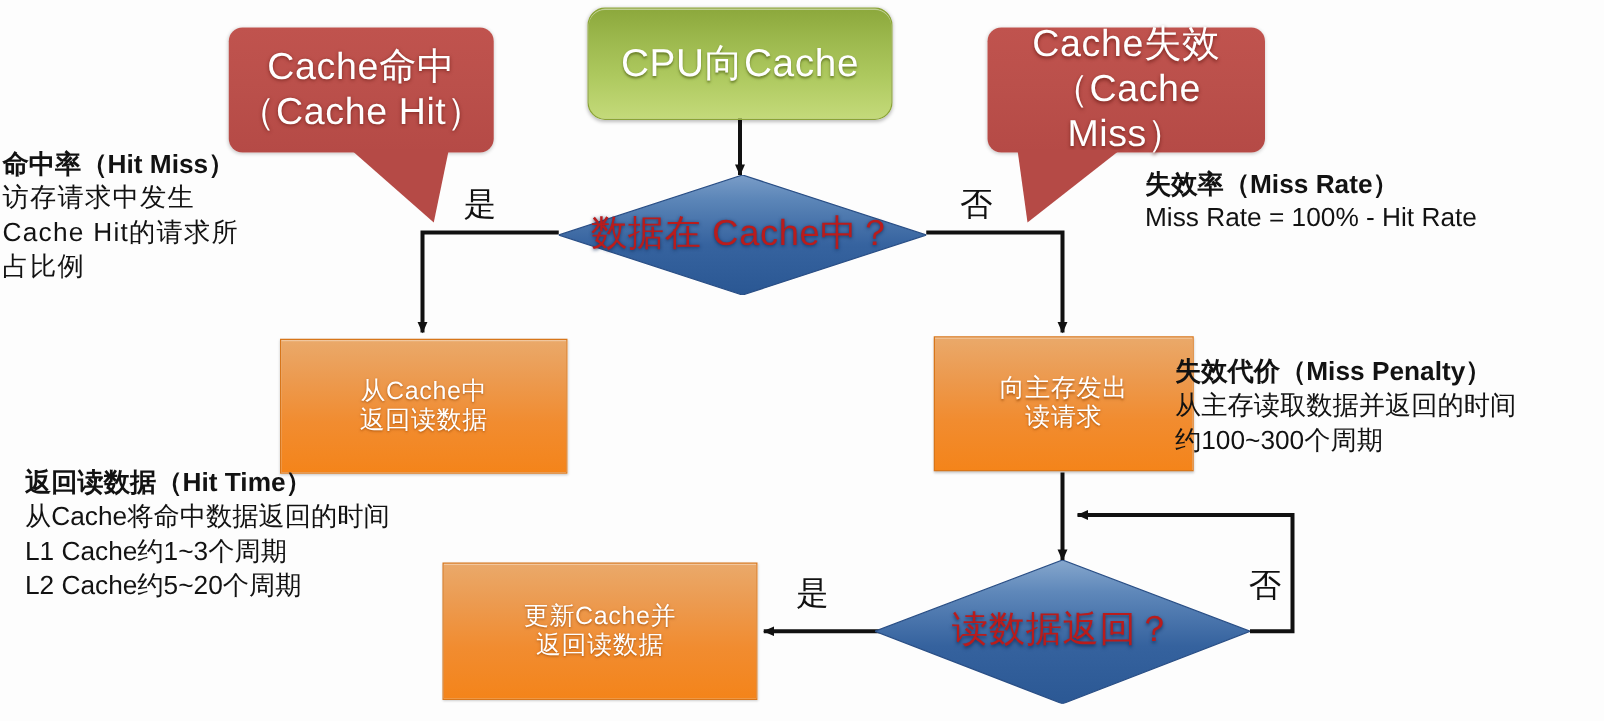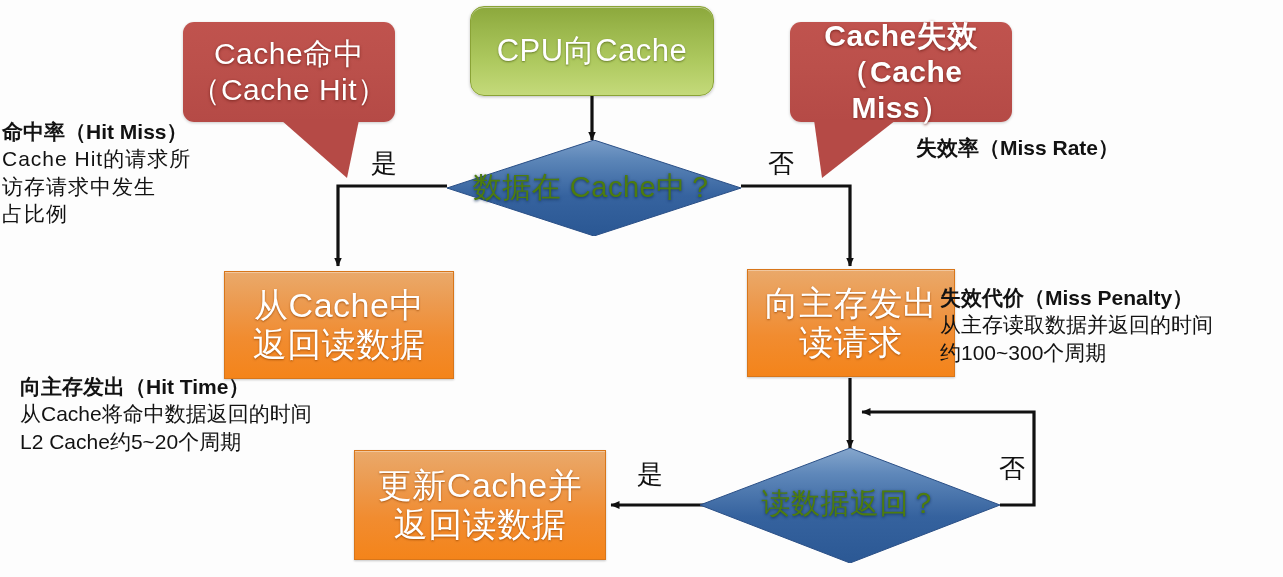--- a/index.html
+++ b/index.html
@@ -28,28 +28,28 @@
     border:1px solid #8aa336;
     text-shadow:0 1px 2px rgba(90,110,30,.85);
     font-size:31px;
   }
 
   .orange-box{
     background:linear-gradient(180deg,#eaa96a 0%,#ec9a4f 30%,#f18c30 62%,#f4841a 100%);
     border:1px solid #d8761a;
     box-shadow:inset 0 1px 0 rgba(255,255,255,.35),0 1px 2px rgba(0,0,0,.22);
     text-shadow:0 1px 2px rgba(150,70,5,.8);
-    font-size:34px;
+    font-size:20px;
   }
 
   .diamond-wrap{position:absolute;}
   .diamond-wrap .dtext{
     position:absolute;left:0;top:0;width:100%;height:100%;
     display:flex;align-items:center;justify-content:center;
-    color:#4d7c0f;text-align:center;line-height:1.14;font-size:29px;
+    color:#b91c1c;text-align:center;line-height:1.14;font-size:29px;
     text-shadow:0 1px 3px rgba(20,50,95,.9);letter-spacing:.5px;
   }
 
   
   .bubble{position:absolute;}
   .bubble .body{
     position:absolute;left:0;top:0;width:100%;
     border-radius:11px;
     background:linear-gradient(180deg,#c0534e 0%,#bb504b 45%,#b54a46 100%);
     color:#fff;display:flex;align-items:center;justify-content:center;
@@ -166,52 +166,54 @@
         <span class="l">Cache命中</span>
         <span class="l">（Cache Hit）</span>
       </span>
     </div>
     <svg class="tail" style="left:98px;top:96px;" width="110" height="62" viewBox="0 0 110 62">
       <polygon points="0,2 78,2 66,60" fill="#b54a46"></polygon>
     </svg>
   </div>
 
   <div class="bubble" style="left:790px;top:22px;width:222px;height:100px;">
-    <div class="body" style="height:100px;font-weight:bold;">
+    <div class="body" style="height:100px;">
       <span class="lines">
         <span class="l">Cache失效</span>
         <span class="l">（Cache Miss）</span>
       </span>
     </div>
     <svg class="tail" style="left:10px;top:96px;" width="120" height="62" viewBox="0 0 120 62">
       <polygon points="14,2 96,2 22,60" fill="#b54a46"></polygon>
     </svg>
   </div>
 
   <div class="elabel" style="left:371px;top:150px;">是</div>
   <div class="elabel" style="left:768px;top:150px;">否</div>
   <div class="elabel" style="left:637px;top:461px;">是</div>
   <div class="elabel" style="left:999px;top:455px;">否</div>
 
   <div class="ann spaced" style="left:2px;top:119px;">
     <div class="hd">命中率（Hit Miss）</div>
+    <div class="bd">访存请求中发生</div>
     <div class="bd">Cache  Hit的请求所</div>
-    <div class="bd">访存请求中发生</div>
     <div class="bd">占比例</div>
   </div>
 
   <div class="ann" style="left:916px;top:135px;">
     <div class="hd">失效率（Miss Rate）</div>
+    <div class="bd">Miss Rate = 100% - Hit Rate</div>
   </div>
 
   <div class="ann" style="left:940px;top:285px;">
     <div class="hd">失效代价（Miss Penalty）</div>
     <div class="bd">从主存读取数据并返回的时间</div>
     <div class="bd">约100~300个周期</div>
   </div>
 
   <div class="ann" style="left:20px;top:374px;">
-    <div class="hd">向主存发出（Hit Time）</div>
+    <div class="hd">返回读数据（Hit Time）</div>
     <div class="bd">从Cache将命中数据返回的时间</div>
+    <div class="bd">L1 Cache约1~3个周期</div>
     <div class="bd">L2 Cache约5~20个周期</div>
   </div>
 
 </div>
 
 </body></html>

